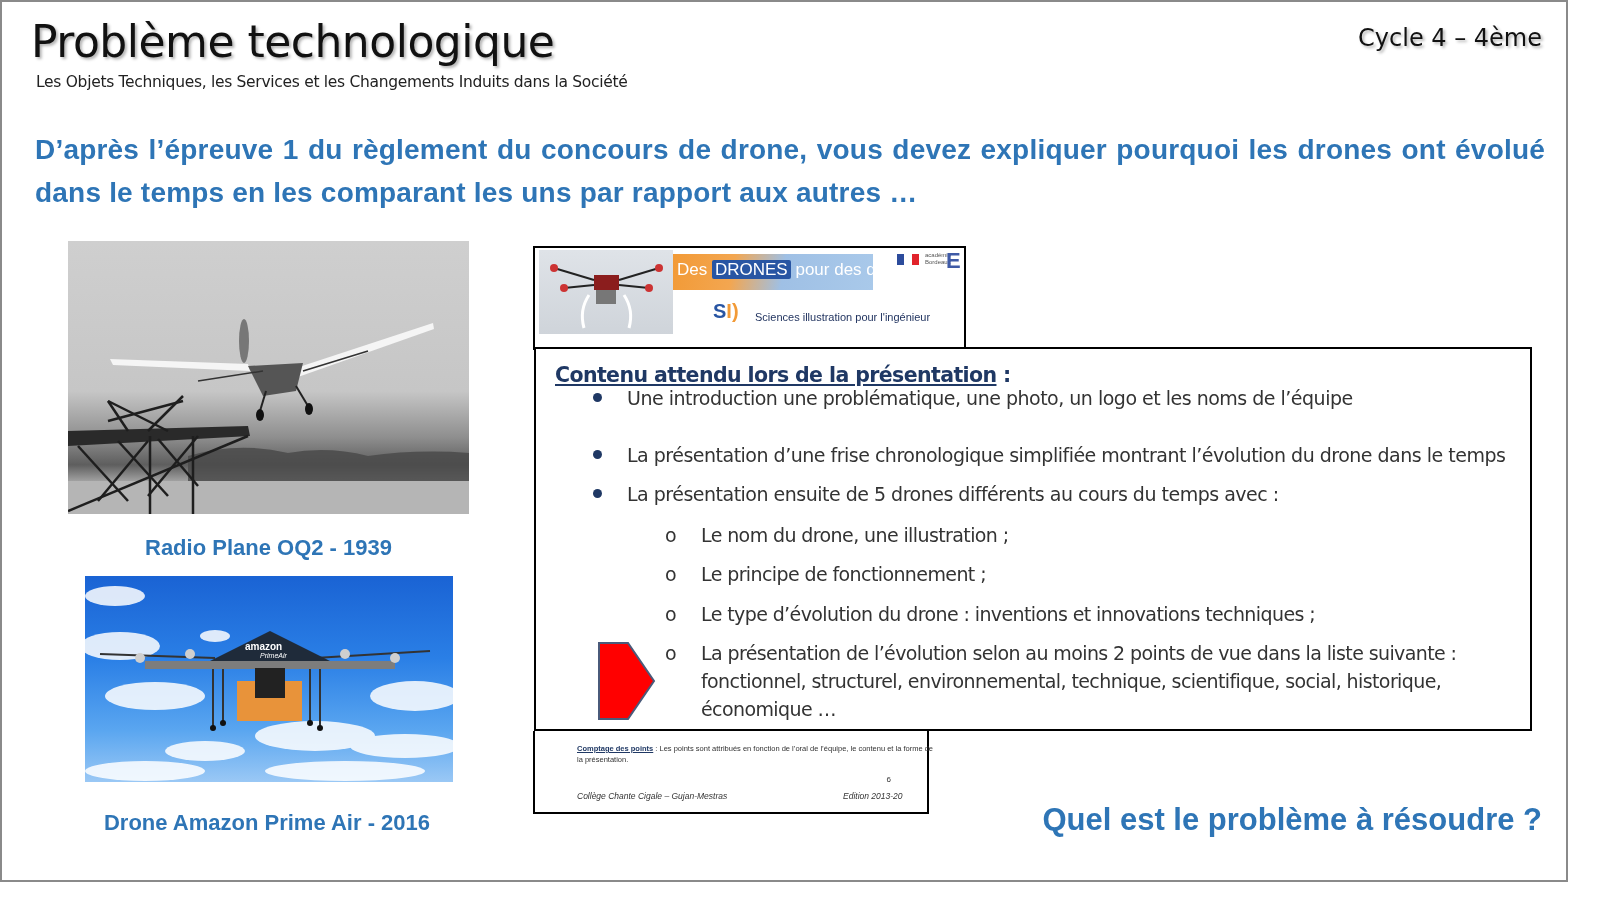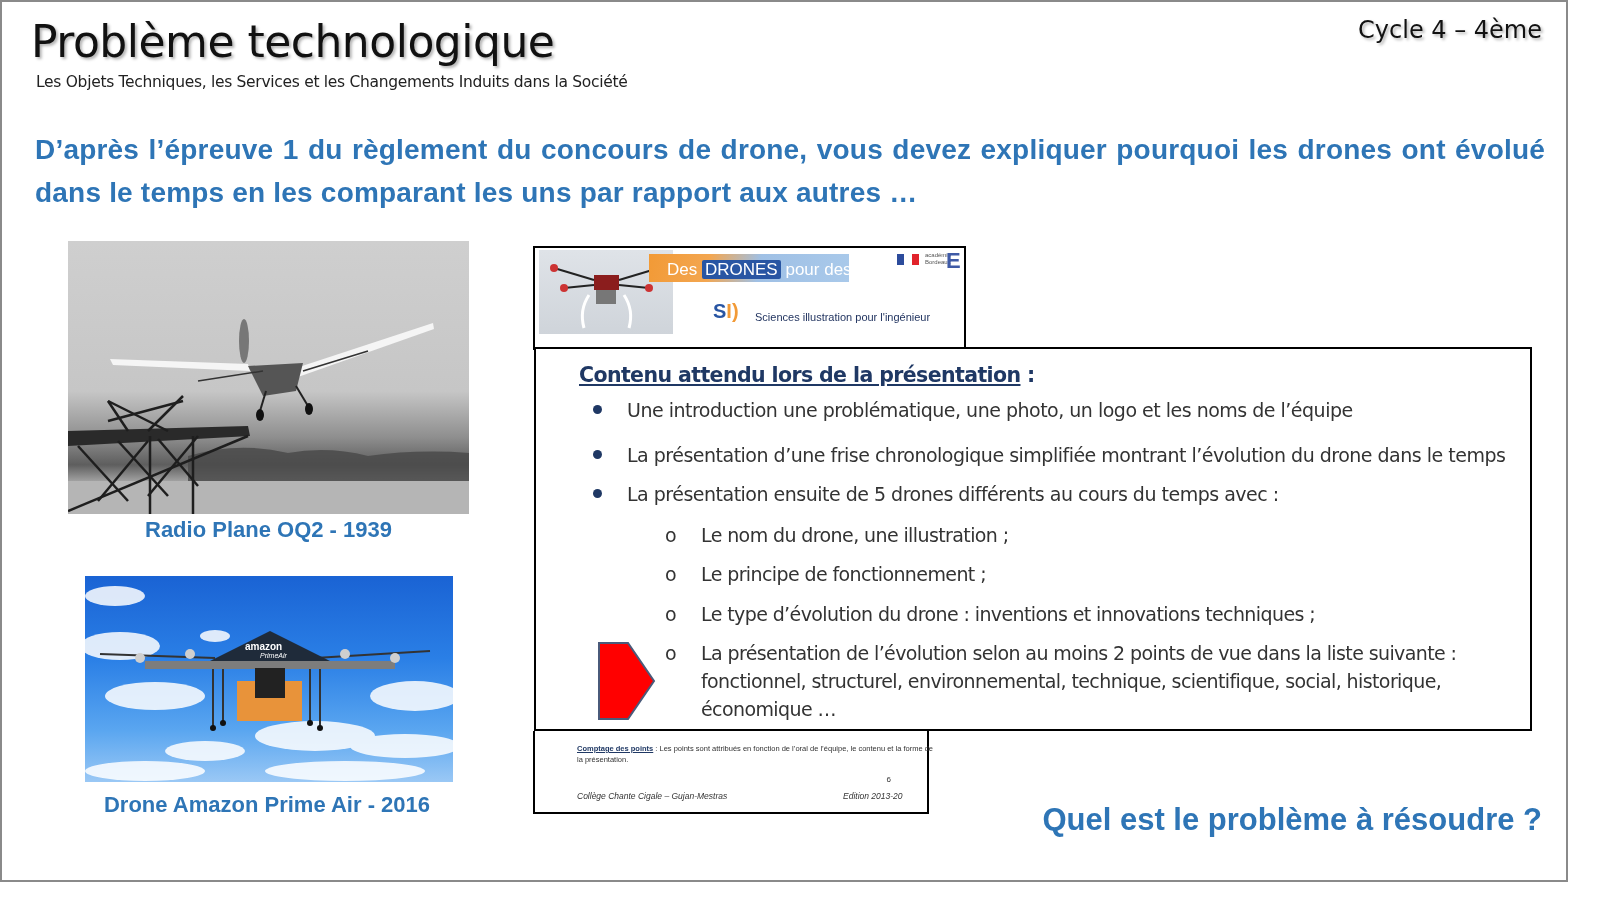--- a/index.html
+++ b/index.html
@@ -16,58 +16,58 @@
   .title {
     position: absolute; left: 29px; top: 14px; font-size: 44px; color: #111;
     font-family: "DejaVu Sans", sans-serif; letter-spacing: -0.5px;
     text-shadow: 2px 2px 3px rgba(0,0,0,0.3);
   }
   .subtitle {
     position: absolute; left: 34px; top: 71px; font-size: 15.5px; color: #222;
     font-family: "DejaVu Sans", sans-serif; letter-spacing: -0.3px;
   }
   .cycle {
-    position: absolute; right: 24px; top: 14px; font-size: 24px; color: #111;
+    position: absolute; right: 24px; top: 22px; font-size: 24px; color: #111;
     font-family: "DejaVu Sans", sans-serif;
     text-shadow: 2px 2px 3px rgba(0,0,0,0.3);
   }
   .intro {
     position: absolute; left: 33px; top: 126px; width: 1510px;
     font-size: 28px; line-height: 43px; font-weight: bold; color: #2e75b6;
     text-align: justify; text-align-last: left; letter-spacing: 0.2px;
   }
 
   .photo { position: absolute; overflow: hidden; }
   .photo-plane {
     left: 66px; top: 239px; width: 401px; height: 273px;
     background: linear-gradient(180deg, #cfcfcf 0%, #c6c6c6 55%, #8e8e8e 72%, #5e5e5e 82%, #b8b8b8 90%, #cfcfcf 100%);
   }
   .photo-drone {
     left: 83px; top: 574px; width: 368px; height: 206px;
     background: linear-gradient(180deg, #1a63d4 0%, #2a7fe6 40%, #5aa6f0 75%, #9ac8f5 100%);
   }
   .caption {
-    position: absolute; font-size: 22px; font-weight: bold; color: #2e75b6; text-align: center;
+    position: absolute; font-size: 22px; font-weight: bold; color: #2e75b6; text-align: center; margin-top: 18px;
   }
   .cap-plane { left: 66px; top: 515px; width: 401px; }
   .cap-drone { left: 60px; top: 790px; width: 410px; }
 
   
   .doc-header {
     position: absolute; left: 531px; top: 244px; width: 433px; height: 104px;
     border: 2px solid #000; border-bottom: none; background: #fff;
   }
   .doc-header .banner-photo {
     position: absolute; left: 4px; top: 2px; width: 134px; height: 84px;
     background: linear-gradient(180deg, #dfe3e8 0%, #cfd4da 100%);
   }
   .banner-strip {
-    position: absolute; left: 114px; top: 6px; width: 200px; height: 28px;
+    position: absolute; left: 138px; top: 6px; width: 200px; height: 36px;
     background: linear-gradient(100deg, #f29a36 0%, #f3a650 30%, #9fc0e5 55%, #a9c9ea 100%);
-    font-size: 17px; color: #fff; line-height: 32px; padding-left: 18px; white-space: nowrap;
+    font-size: 17px; color: #fff; line-height: 32px; padding-left: 4px; white-space: nowrap;
   }
   .banner-strip .boxed {
     background: #2855a3; color: #fff; padding: 0 3px; border-radius: 2px;
   }
   .banner-sub {
     position: absolute; left: 180px; top: 58px; font-size: 11px; color: #1c2f5c; white-space: nowrap;
   }
   .si-logo {
     position: absolute; left: 178px; top: 52px; font-size: 20px; font-weight: bold; color: #2855a3;
   }
@@ -82,21 +82,21 @@
   .acad-e {
     position: absolute; left: 411px; top: 0px; font-size: 22px; font-weight: bold; color: #3f5aa6;
   }
 
   .doc-main {
     position: absolute; left: 532px; top: 345px; width: 998px; height: 384px;
     border: 2px solid #000; background: #fff;
   }
   .doc-main .heading {
     position: absolute; left: 19px; top: 14px; font-size: 20.5px; font-weight: bold; color: #1f3864;
-    font-family: "DejaVu Sans", sans-serif; letter-spacing: -0.6px; margin-left: 24px;
+    font-family: "DejaVu Sans", sans-serif; letter-spacing: -0.6px;
   }
   .doc-main .heading u { text-decoration: underline; }
   .bullet {
     position: absolute; left: 57px; font-size: 19px; color: #333; font-family: "DejaVu Sans", sans-serif;
     letter-spacing: -0.5px; white-space: nowrap;
   }
   .bullet .dot {
     display: inline-block; width: 9px; height: 9px; border-radius: 50%; background: #1f3864;
     margin-right: 25px; vertical-align: 3px;
   }
@@ -257,21 +257,21 @@
     <div class="banner-sub" style="left:220px; top:63px;">Sciences illustration pour l'ingénieur</div>
     <div class="flag"></div>
     <div class="academie" style="white-space:pre;">académie
 Bordeaux</div>
     <div class="acad-e">E</div>
   </div>
 
   <div class="doc-main">
     <div class="heading"><u>Contenu attendu lors de la présentation</u><span> :</span></div>
 
-    <div class="bullet" style="top:50px;text-align:center;"><span class="dot"></span><span>Une introduction une problématique, une photo, un logo et les noms de l’équipe</span></div>
+    <div class="bullet" style="top:38px;text-align:center;"><span class="dot"></span><span>Une introduction une problématique, une photo, un logo et les noms de l’équipe</span></div>
     <div class="bullet" style="top:95px;"><span class="dot"></span><span>La présentation d’une frise chronologique simplifiée montrant l’évolution du drone dans le temps</span></div>
     <div class="bullet" style="top:134px;"><span class="dot"></span><span>La présentation ensuite de 5 drones différents au cours du temps avec :</span></div>
 
     <div class="sub" style="top:175px;"><span class="o">o</span><span>Le nom du drone, une illustration ;</span></div>
     <div class="sub" style="top:254px;"><span class="o">o</span><span>Le type d’évolution du drone : inventions et innovations techniques ;</span></div>
     <div class="sub" style="top:214px;"><span class="o">o</span><span>Le principe de fonctionnement ;</span></div>
     <div class="sub sub-multi" style="top:290px;"><span class="o">o</span><span class="text">La présentation de l’évolution selon au moins 2 points de vue dans la liste suivante : fonctionnel, structurel, environnemental, technique, scientifique, social, historique, économique …</span></div>
   </div>
 
   <svg class="arrow-shape" viewBox="0 0 58 78">

